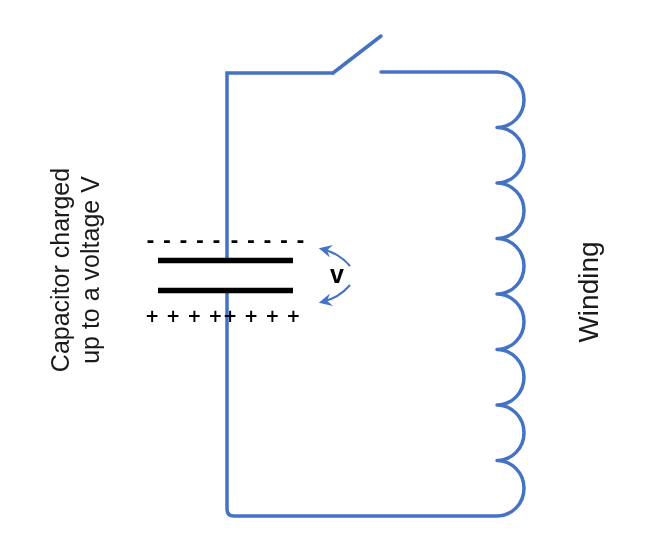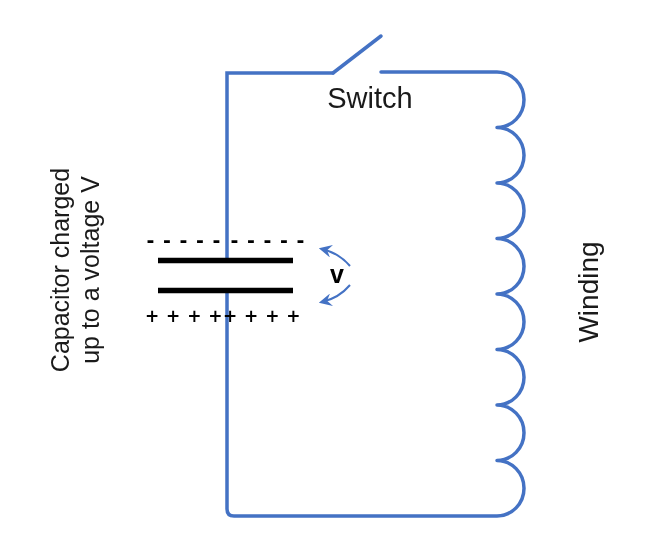--- a/index.html
+++ b/index.html
@@ -77,21 +77,20 @@
     <text x="184" y="247" text-anchor="middle" class="charge-text neg-row" fill="#000000">- - - - -</text>
     <text x="268" y="247" text-anchor="middle" class="charge-text neg-row" fill="#000000">- - - - -</text>
 
     <text x="184" y="322" text-anchor="middle" class="charge-text pos-row" fill="#000000">+ + + +</text>
     <text x="262" y="322" text-anchor="middle" class="charge-text pos-row" fill="#000000">+ + + +</text>
 
     <path d="M 350 266 Q 339 253 322 249" fill="none" stroke-width="2" marker-end="url(#arrowhead)" stroke="#4472C4"></path>
     <path d="M 350 285 Q 339 298 322 302" fill="none" stroke-width="2" marker-end="url(#arrowhead)" stroke="#4472C4"></path>
   </svg>
 
-  <div class="label switch-label">Switch</div>
 
   <div class="label winding-label">Winding</div>
 
   <div class="label capacitor-label">
     <div>Capacitor charged</div>
     <div>up to a voltage V</div>
   </div>
 
   <div class="label voltage-label">v</div>
 

